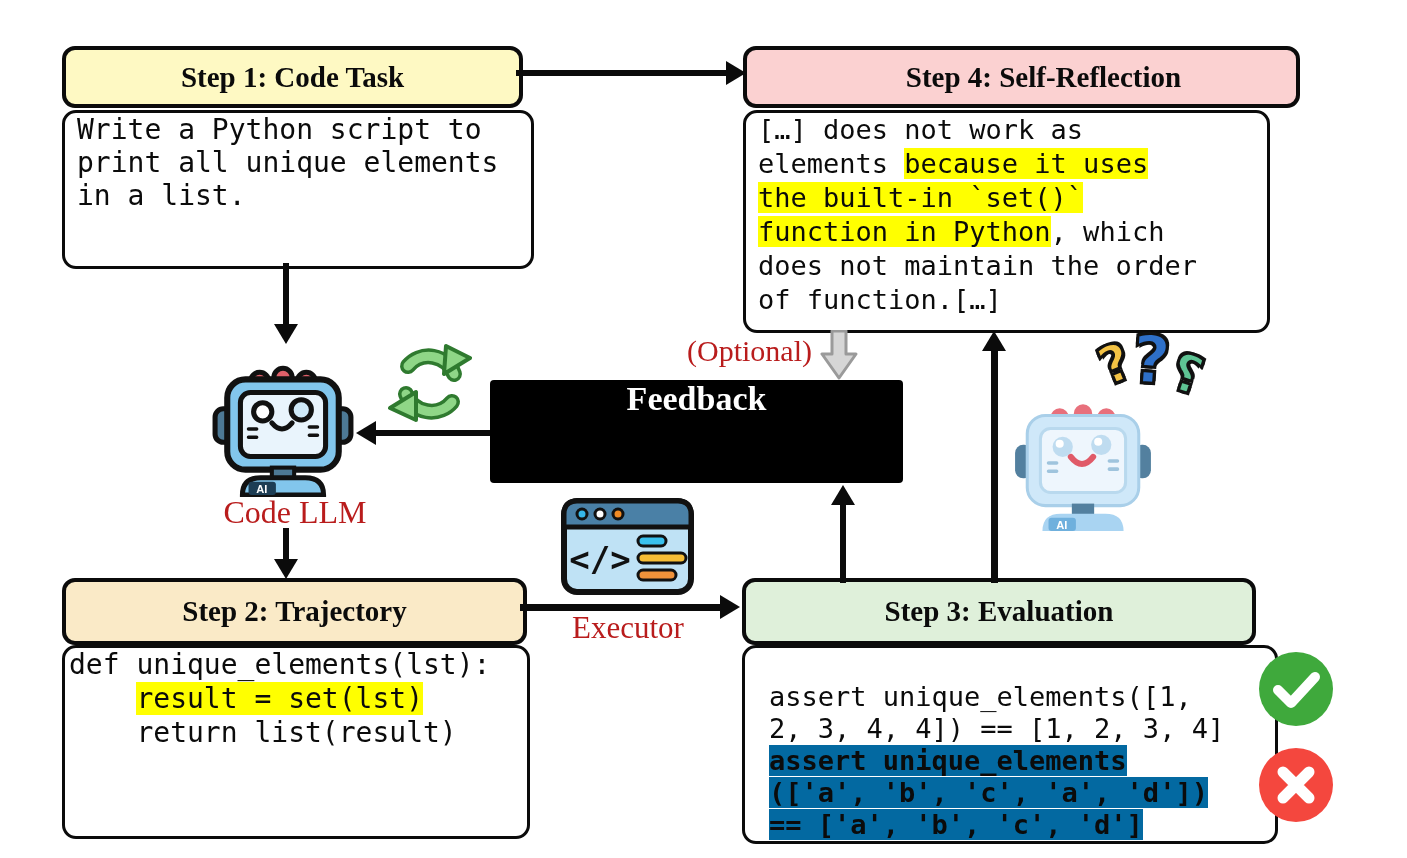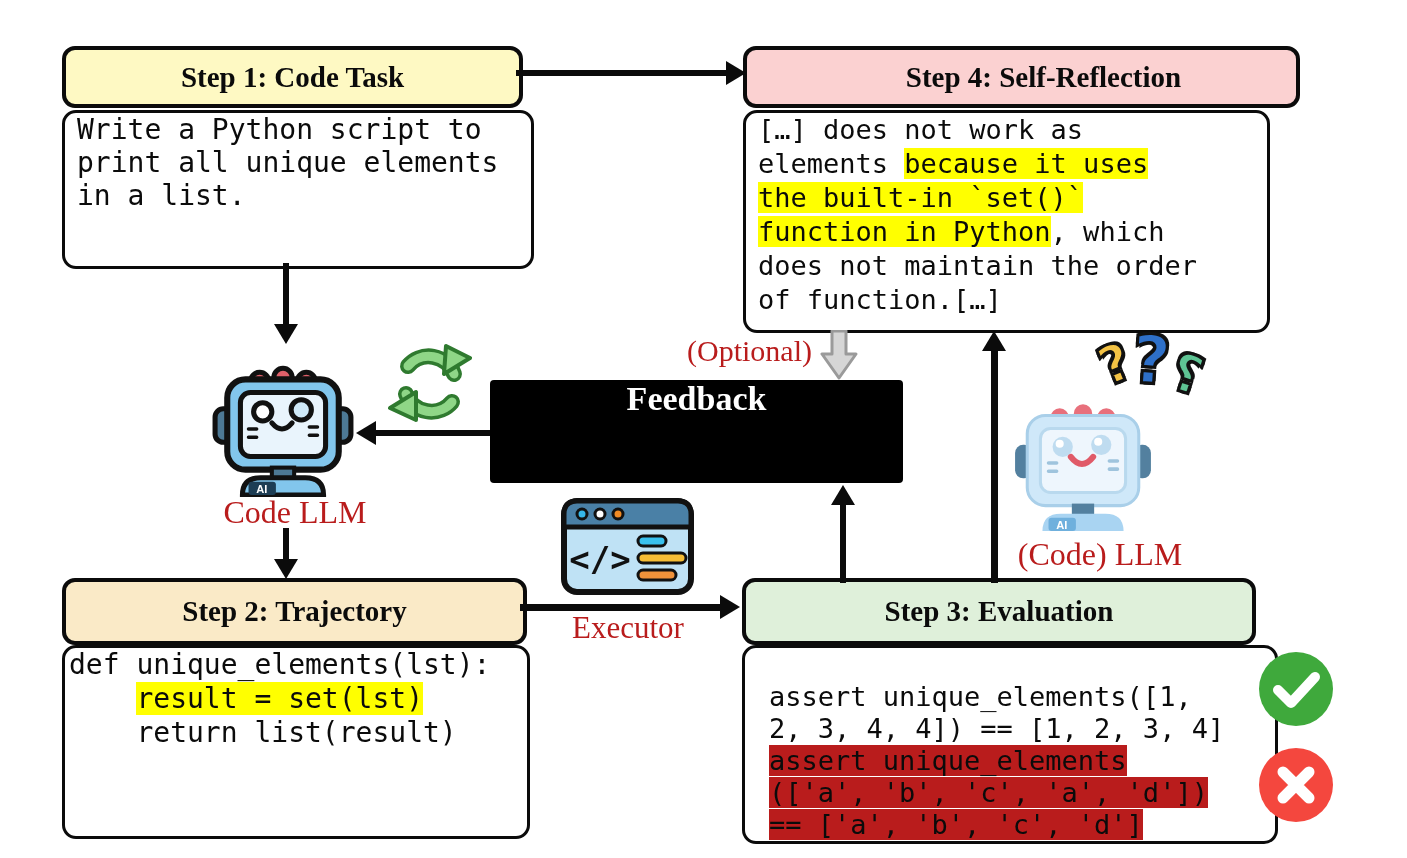--- a/index.html
+++ b/index.html
@@ -16,21 +16,21 @@
     font-weight:bold; font-size:29px; font-family:"Liberation Serif", serif;
   }
   
   .body-box {
     position:absolute; background:#ffffff; border:3px solid #0b0b0b; border-radius:14px;
     font-family:"DejaVu Sans Mono", monospace; white-space:pre;
     display:flex; flex-direction:column; 
   }
   .code-line { white-space:pre; }
   .hl-yellow { background:#ffff00; }
-  .hl-purple { background:#b91c1c; }
+  .hl-purple { background:#0369a1;font-weight:bold; }
 
   
   .shaft { position:absolute; background:#0b0b0b; }
   .head { position:absolute; width:0; height:0; }
   .head-r { border-top:12px solid transparent; border-bottom:12px solid transparent; border-left:20px solid #0b0b0b; }
   .head-l { border-top:12px solid transparent; border-bottom:12px solid transparent; border-right:20px solid #0b0b0b; }
   .head-u { border-left:12px solid transparent; border-right:12px solid transparent; border-bottom:20px solid #0b0b0b; }
   .head-d { border-left:12px solid transparent; border-right:12px solid transparent; border-top:20px solid #0b0b0b; }
 
   .feedback-box {
@@ -191,21 +191,20 @@
     <rect x="59" y="116" width="22" height="11" fill="#53809f"></rect>
     <path d="M 30 143 Q 30 126 48 126 L 92 126 Q 110 126 110 143 Z" fill="#a9d4f2"></path>
     <rect x="36" y="130" width="27" height="13" rx="3" fill="#6fb0dd"></rect>
     <text x="49" y="141" font-size="11" font-weight="bold" fill="#ffffff" text-anchor="middle" font-family="Liberation Sans, sans-serif">AI</text>
   </svg>
   <div>
     <span class="qmark" style="left:1100px; top:338px; font-size:52px; color:#f3c244; transform:rotate(-22deg);">?</span>
     <span class="qmark" style="left:1132px; top:328px; font-size:66px; color:#2e70c9; transform:rotate(4deg);">?</span>
     <span class="qmark" style="left:1172px; top:348px; font-size:52px; color:#5ec494; transform:scaleX(-1) rotate(-18deg);">?</span>
   </div>
-  <div class="serif-label" style="left:1000px; top:536px; width:200px; text-align:center; font-size:32px;">(Code) LLM</div>
 
   <svg class="abs" style="left:1257px; top:650px;" width="78" height="78" viewBox="0 0 78 78">
     <circle cx="39" cy="39" r="37" fill="#3fa93c"></circle>
     <path d="M 21 40 L 34 53 L 58 27" fill="none" stroke="#ffffff" stroke-width="10" stroke-linecap="round" stroke-linejoin="round"></path>
   </svg>
   <svg class="abs" style="left:1257px; top:746px;" width="78" height="78" viewBox="0 0 78 78">
     <circle cx="39" cy="39" r="37" fill="#f4473e"></circle>
     <path d="M 26 26 L 52 52 M 52 26 L 26 52" fill="none" stroke="#ffffff" stroke-width="11" stroke-linecap="round"></path>
   </svg>
 

